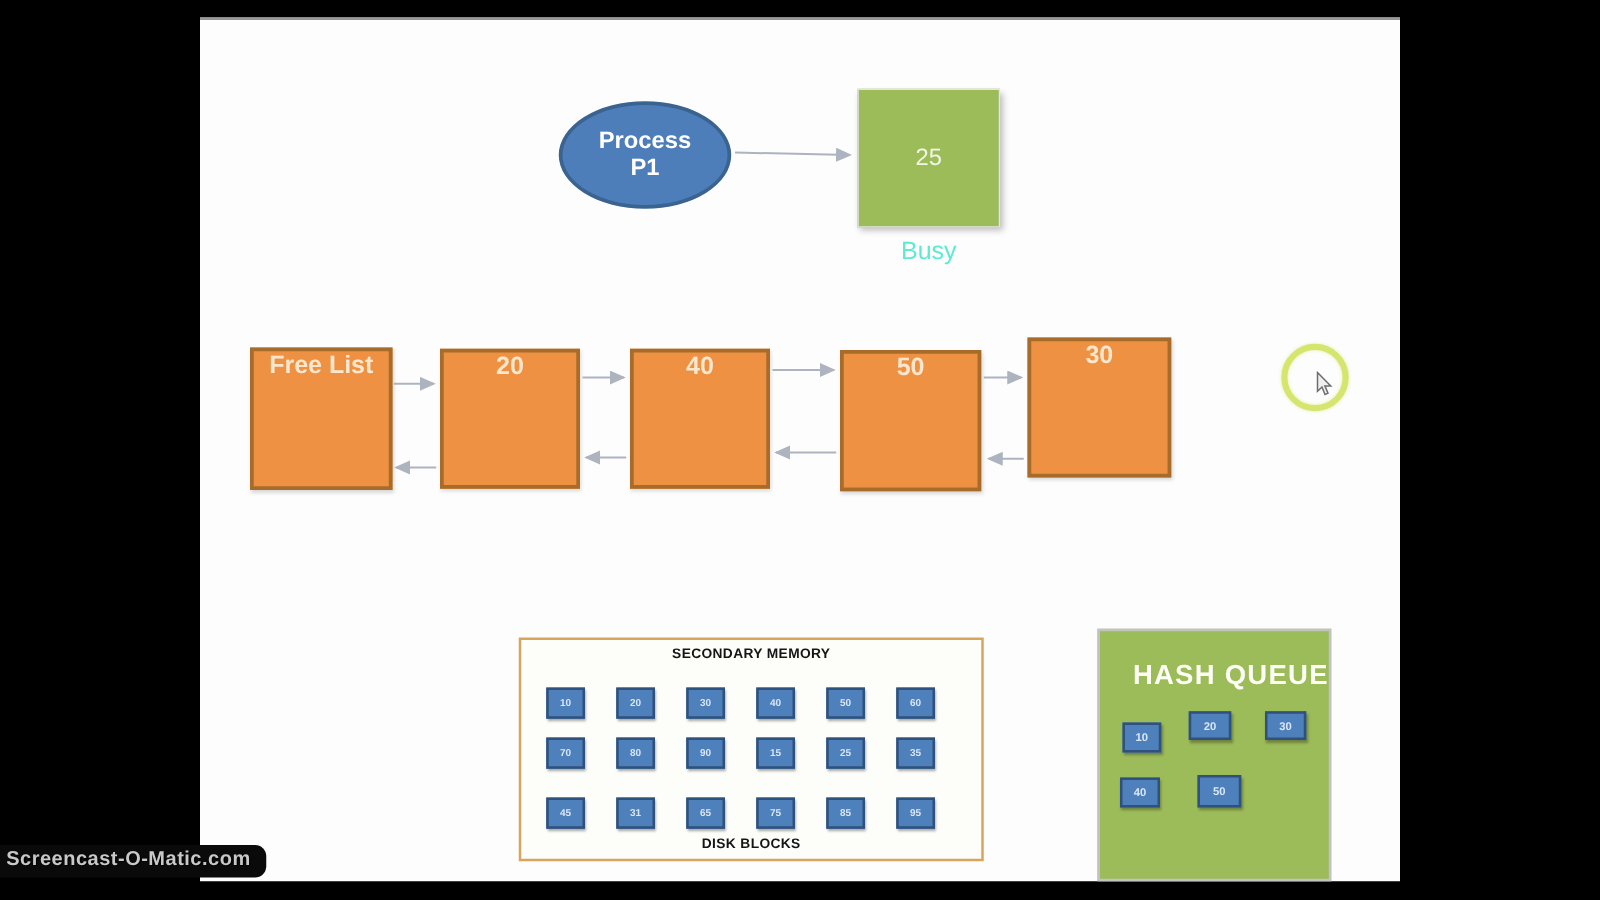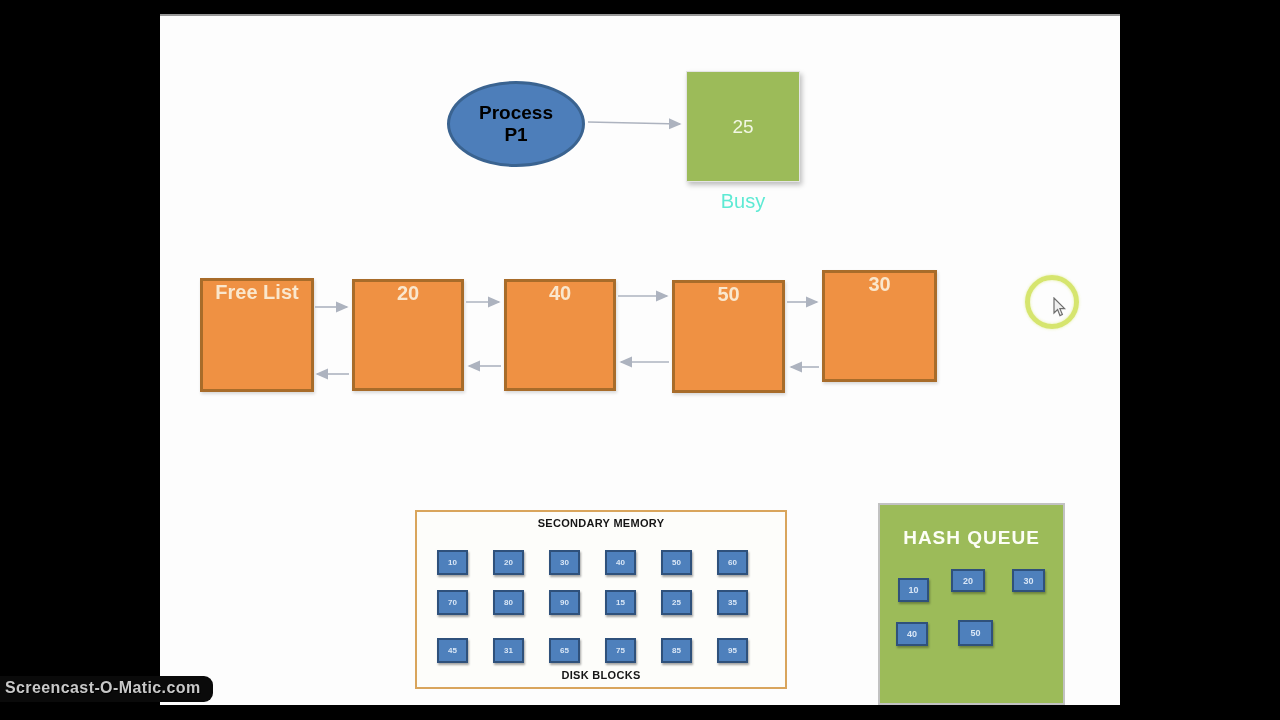--- a/index.html
+++ b/index.html
@@ -8,21 +8,21 @@
     background:#000; font-family:"Liberation Sans", sans-serif;
   }
   .slide {
     position:absolute; left:160px; top:14px; width:960px; height:691px;
     background:#fdfdfd; border-top:2px solid #979797; box-sizing:border-box;
   }
   
   .ellipse {
     position:absolute; left:447px; top:81px; width:138px; height:86px;
     background:#4D7EBA; border:3px solid #3A6390; border-radius:50%;
-    color:#000000; display:flex; flex-direction:column; align-items:center;
+    color:#ffffff; display:flex; flex-direction:column; align-items:center;
     justify-content:center; font-size:19px; line-height:22px; font-weight:bold;
     box-sizing:border-box;
   }
   
   .gbox25 {
     position:absolute; left:686px; top:71px; width:114px; height:111px;
     background:#9CBB59; border:1px solid #e4e4e4;
     box-shadow:2px 3px 5px rgba(0,0,0,0.25);
     color:#F2F7E4; font-size:19px; display:flex; align-items:center;
     justify-content:center; box-sizing:border-box;
@@ -61,22 +61,22 @@
     box-sizing:border-box; color:#D9E6F6; font-size:8px; font-weight:bold;
     display:flex; align-items:center; justify-content:center;
     box-shadow:1px 2px 2px rgba(0,0,0,0.35);
   }
   
   .hq {
     position:absolute; left:878px; top:503px; width:187px; height:202px;
     background:#9CBB59; border:2px solid #C2C2C2; box-sizing:border-box;
   }
   .hq-title {
-    position:absolute; top:22px; left:0; width:100%; text-align:center;
-    color:#FCFEF5; font-weight:bold; font-size:19px; letter-spacing:1px;
+    position:absolute; top:22px; left:0; width:100%; text-align:right;
+    color:#FCFEF5; font-weight:bold; font-size:22px; letter-spacing:1px;
   }
   .hcell {
     position:absolute; background:#4E80BC; border:2px solid #2F517B;
     box-sizing:border-box; color:#D9E6F6; font-size:9px; font-weight:bold;
     display:flex; align-items:center; justify-content:center;
     box-shadow:1px 2px 2px rgba(0,0,0,0.3);
   }
   .h0 { left:18px;  top:73px;  width:31px; height:24px; }
   .h1 { left:71px;  top:64px;  width:34px; height:23px; }
   .h2 { left:132px; top:64px;  width:33px; height:23px; }

